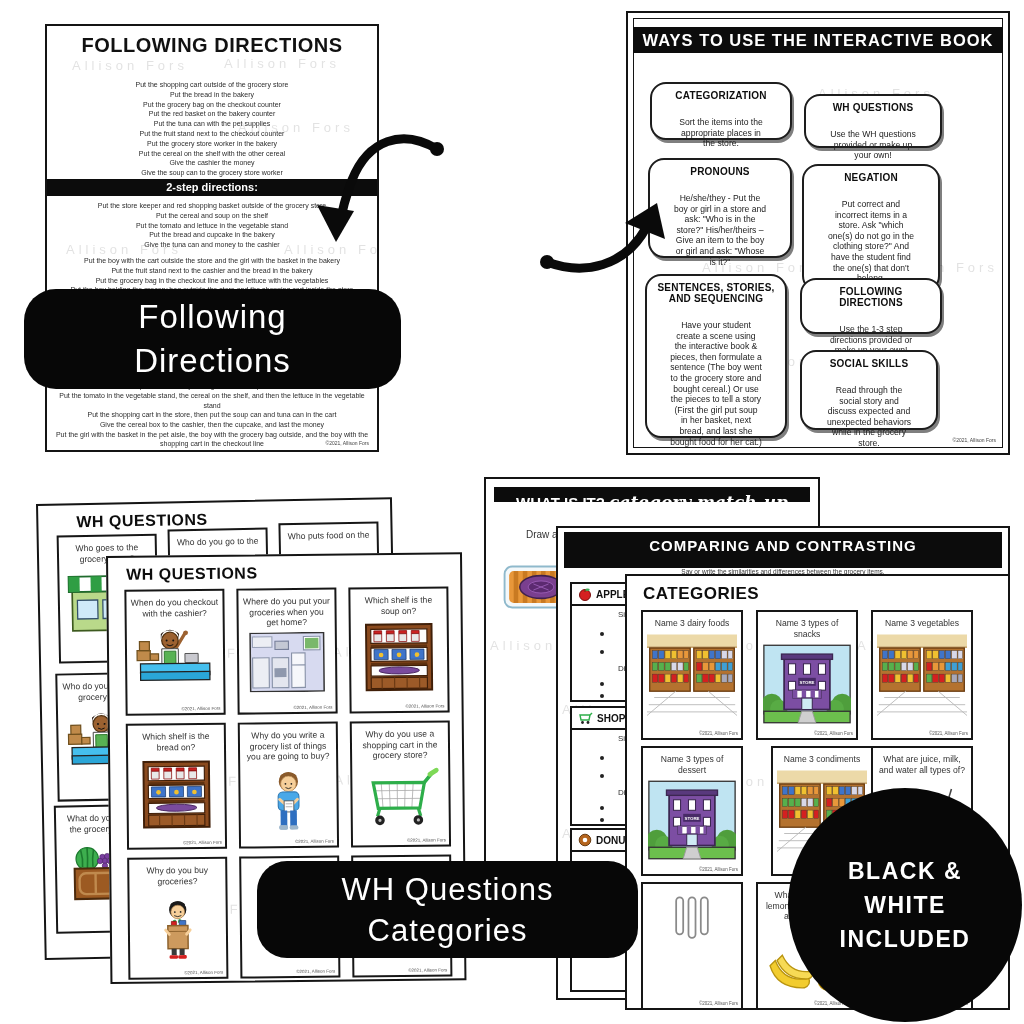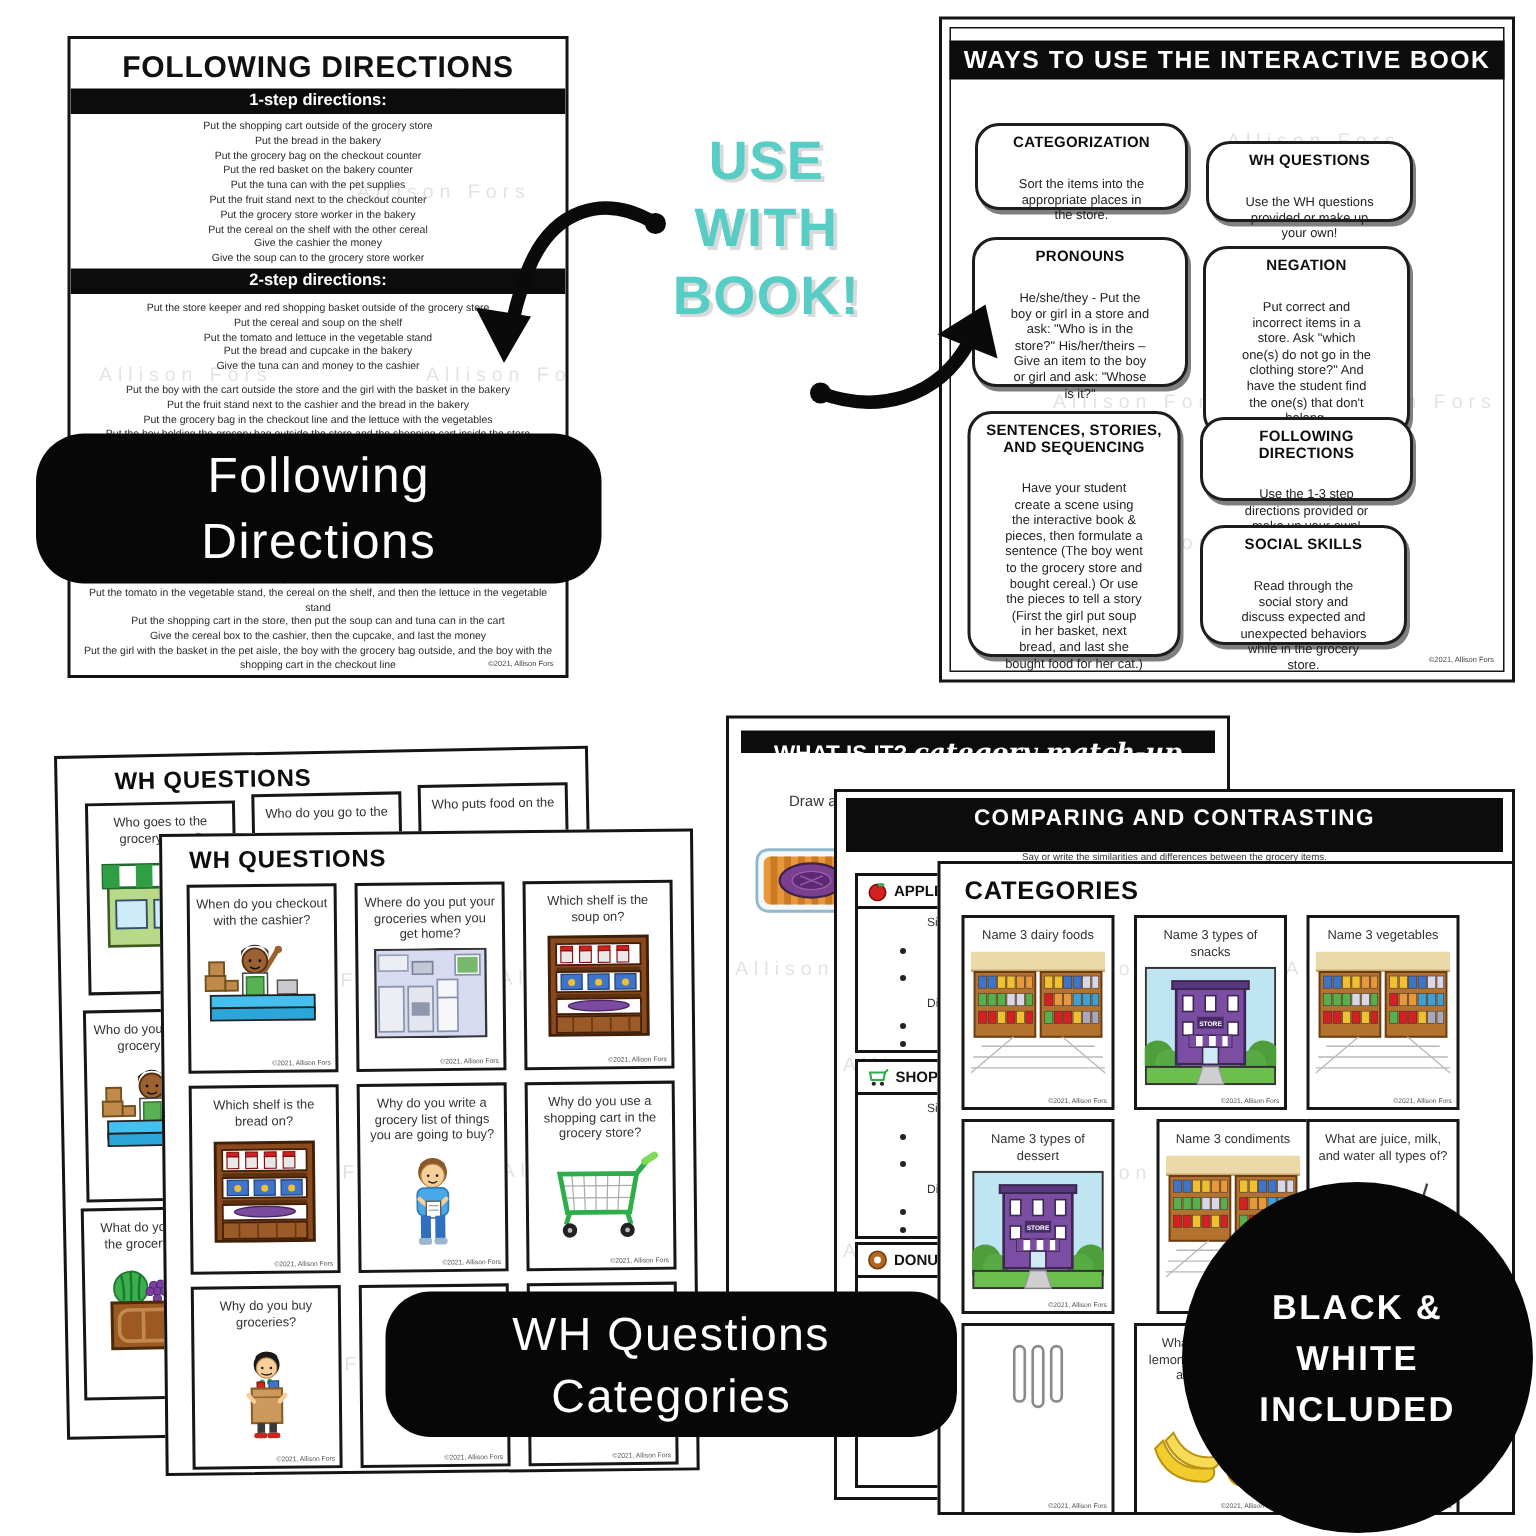--- a/index.html
+++ b/index.html
@@ -43,21 +43,20 @@
 
 <div id="stage">
 
   <div class="page" style="left:45px;top:24px;width:334px;height:428px;z-index:1">
     <div class="wm" style="left:25px;top:32px">Allison Fors</div>
     <div class="wm" style="left:177px;top:30px">Allison Fors</div>
     <div class="wm" style="left:191px;top:94px">Allison Fors</div>
     <div class="wm" style="left:19px;top:216px">Allison Fors</div>
     <div class="wm" style="left:237px;top:216px">Allison Fors</div>
     <div style="position:absolute;left:0;right:0;top:8px;text-align:center;font-weight:bold;font-size:20px;letter-spacing:.5px">FOLLOWING DIRECTIONS</div>
-    <div class="bar" style="left:0;right:0;top:33px;height:17px;font-size:11px;line-height:17px">1-step directions:</div>
     <div class="fd-block" style="top:54px">
       <div class="fd-line">Put the shopping cart outside of the grocery store</div>
       <div class="fd-line">Put the bread in the bakery</div>
       <div class="fd-line">Put the grocery bag on the checkout counter</div>
       <div class="fd-line">Put the red basket on the bakery counter</div>
       <div class="fd-line">Put the tuna can with the pet supplies</div>
       <div class="fd-line">Put the fruit stand next to the checkout counter</div>
       <div class="fd-line">Put the grocery store worker in the bakery</div>
       <div class="fd-line">Put the cereal on the shelf with the other cereal</div>
       <div class="fd-line">Give the cashier the money</div>
@@ -119,25 +118,20 @@
       <h4>FOLLOWING DIRECTIONS</h4>
       <p>Use the 1-3 step directions provided or make up your own!</p>
     </div>
     <div class="rbox" style="left:172px;top:337px;width:138px;height:80px">
       <h4>SOCIAL SKILLS</h4>
       <p>Read through the social story and discuss expected and unexpected behaviors while in the grocery store.</p>
     </div>
     <div class="copy" style="right:12px;bottom:10px">©2021, Allison Fors</div>
   </div>
 
-  <div class="teal">
-    <div>USE</div>
-    <div>WITH</div>
-    <div>BOOK!</div>
-  </div>
 
   <svg width="1024" height="1024" style="position:absolute;left:0;top:0;z-index:5;pointer-events:none">
     <circle cx="437" cy="149" r="7" fill="#0a0a0a"></circle>
     <path d="M437 149 C402 128 368 140 352 180 C346 196 342 210 340 224" fill="none" stroke="#0a0a0a" stroke-width="9" stroke-linecap="round"></path>
     <polygon points="336,242 317,205 354,211" fill="#0a0a0a"></polygon>
     <circle cx="547" cy="262" r="7" fill="#0a0a0a"></circle>
     <path d="M547 262 C585 276 625 266 646 228" fill="none" stroke="#0a0a0a" stroke-width="9" stroke-linecap="round"></path>
     <polygon points="657,203 665,239 625,223" fill="#0a0a0a"></polygon>
   </svg>
 

